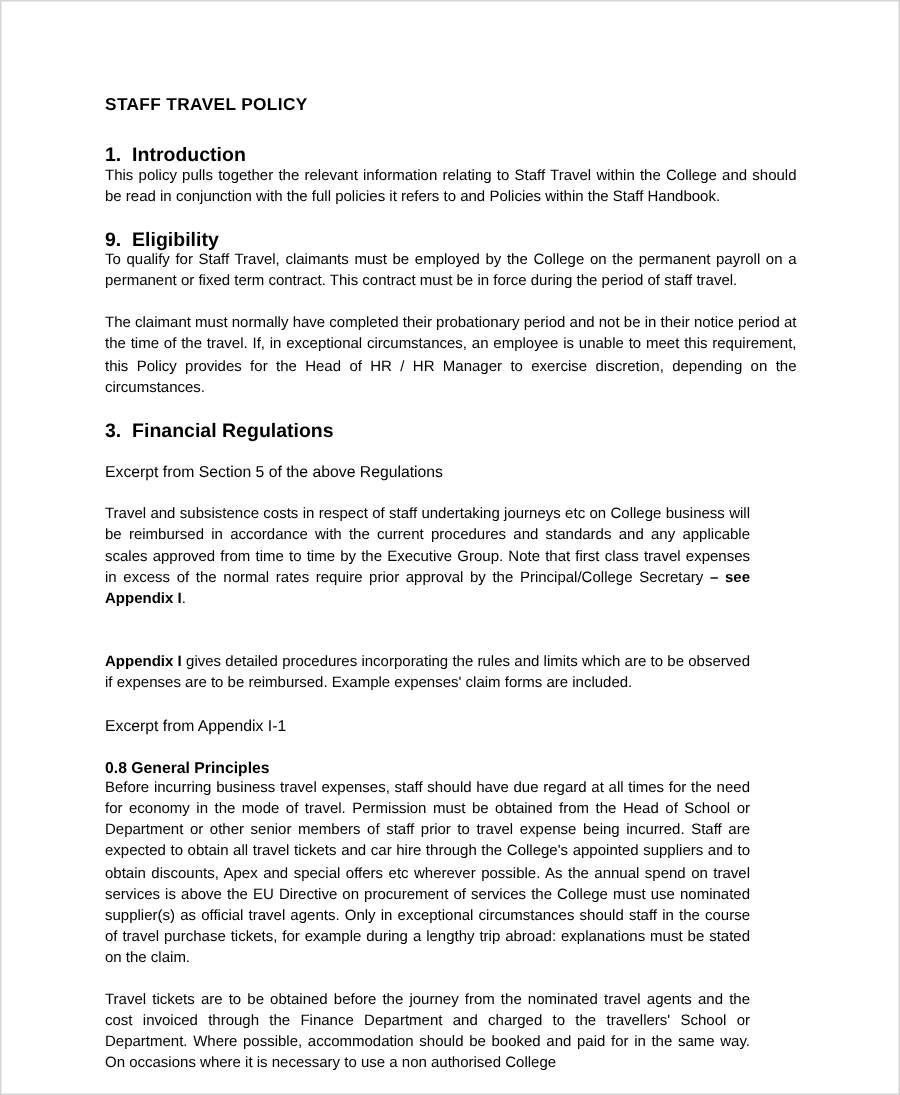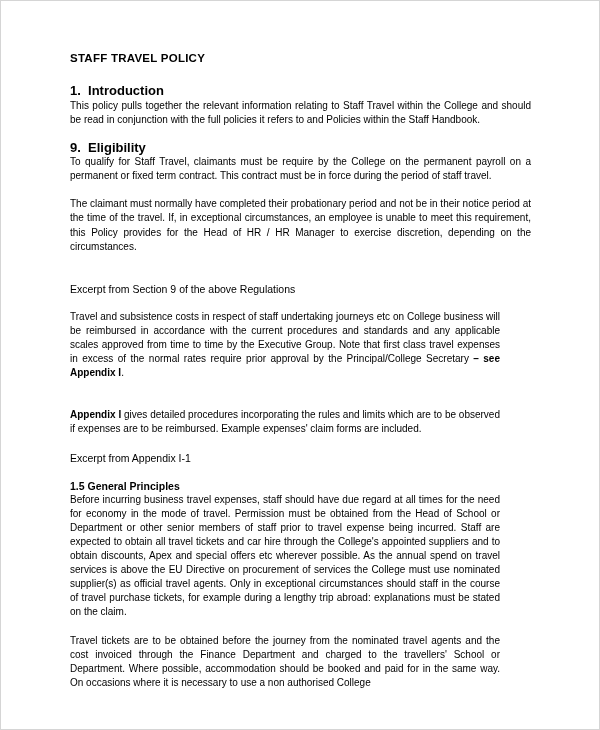--- a/index.html
+++ b/index.html
@@ -19,21 +19,21 @@
     box-sizing: border-box;
     width: 600px;
     height: 730px;
     background: #ffffff;
     border: 1px solid #d5d5d5;
     overflow: hidden;
   }
   .content {
     position: absolute;
     left: 69px;
-    top: 50px;
+    top: 62px;
     width: 461px;
   }
   .doc-title {
     font-size: 11.5px;
     font-weight: bold;
     letter-spacing: 0.25px;
     line-height: 14px;
     margin: 0 0 19px 0;
   }
   .sec-heading {
@@ -87,40 +87,41 @@
   <div class="content">
 
     <div class="doc-title">STAFF TRAVEL POLICY</div>
 
     <div class="sec-heading">1.  Introduction</div>
     <p class="body">This policy pulls together the relevant information relating to Staff Travel within the College and should be read in conjunction with the full policies it refers to and Policies within the Staff Handbook.</p>
 
     <div class="gap-sec"></div>
 
     <div class="sec-heading">9.  Eligibility</div>
-    <p class="body">To qualify for Staff Travel, claimants must be require by the College on the permanent payroll on a permanent or fixed term contract. This contract must be in force during the period of staff travel.</p>
+    <p class="body">To qualify for Staff Travel, claimants must be employed by the College on the permanent payroll on a permanent or fixed term contract. This contract must be in force during the period of staff travel.</p>
     <p class="body">The claimant must normally have completed their probationary period and not be in their notice period at the time of the travel. If, in exceptional circumstances, an employee is unable to meet this requirement, this Policy provides for the Head of HR / HR Manager to exercise discretion, depending on the circumstances.</p>
 
     <div class="gap-sec"></div>
 
+    <div class="sec-heading">3.  Financial Regulations</div>
 
     <div class="gap-small"></div>
 
-    <div class="plain">Excerpt from Section 9 of the above Regulations</div>
+    <div class="plain">Excerpt from Section 5 of the above Regulations</div>
 
     <div class="gap-small"></div>
 
     <p class="body indent"><span>Travel and subsistence costs in respect of staff undertaking journeys etc on College business will be reimbursed in accordance with the current procedures and standards and any applicable scales approved from time to time by the Executive  Group.  Note that first class travel expenses in excess of the normal rates require prior approval by the Principal/College Secretary </span><b>– see </b><b>Appendix I</b><span>.</span></p>
 
     <p class="body indent" style="margin-top:28px;"><b>Appendix I</b><span> gives detailed procedures incorporating the rules and limits which are to be observed if expenses are to be reimbursed.   Example expenses' claim forms are included.</span></p>
 
     <div class="gap-small"></div>
 
     <div class="plain">Excerpt from Appendix I-1</div>
 
     <div class="gap-small"></div>
 
-    <div class="sub-heading indent">1.5 General Principles</div>
+    <div class="sub-heading indent">0.8 General Principles</div>
     <p class="body indent">Before incurring business travel expenses, staff should have due regard at all times for the need for economy in the mode of travel.  Permission must be obtained from the Head of School or Department or other senior members of staff prior to travel expense being incurred.  Staff are expected to obtain all travel tickets and car hire through the College's appointed suppliers and to obtain discounts, Apex and special offers etc wherever possible. As the annual spend on travel services is above the EU Directive on procurement of services the College must use nominated supplier(s) as official travel agents. Only in exceptional circumstances should staff in the course of travel purchase tickets, for example during a lengthy trip abroad: explanations must be stated on the claim.</p>
     <p class="body indent">Travel tickets are to be obtained before the journey from the nominated travel agents and the cost invoiced through the Finance Department and charged to the travellers' School or Department. Where possible, accommodation should be booked and paid for in the same way. On occasions where it is necessary to use a non authorised College</p>
 
   </div>
 </div>
 
 </body></html>

